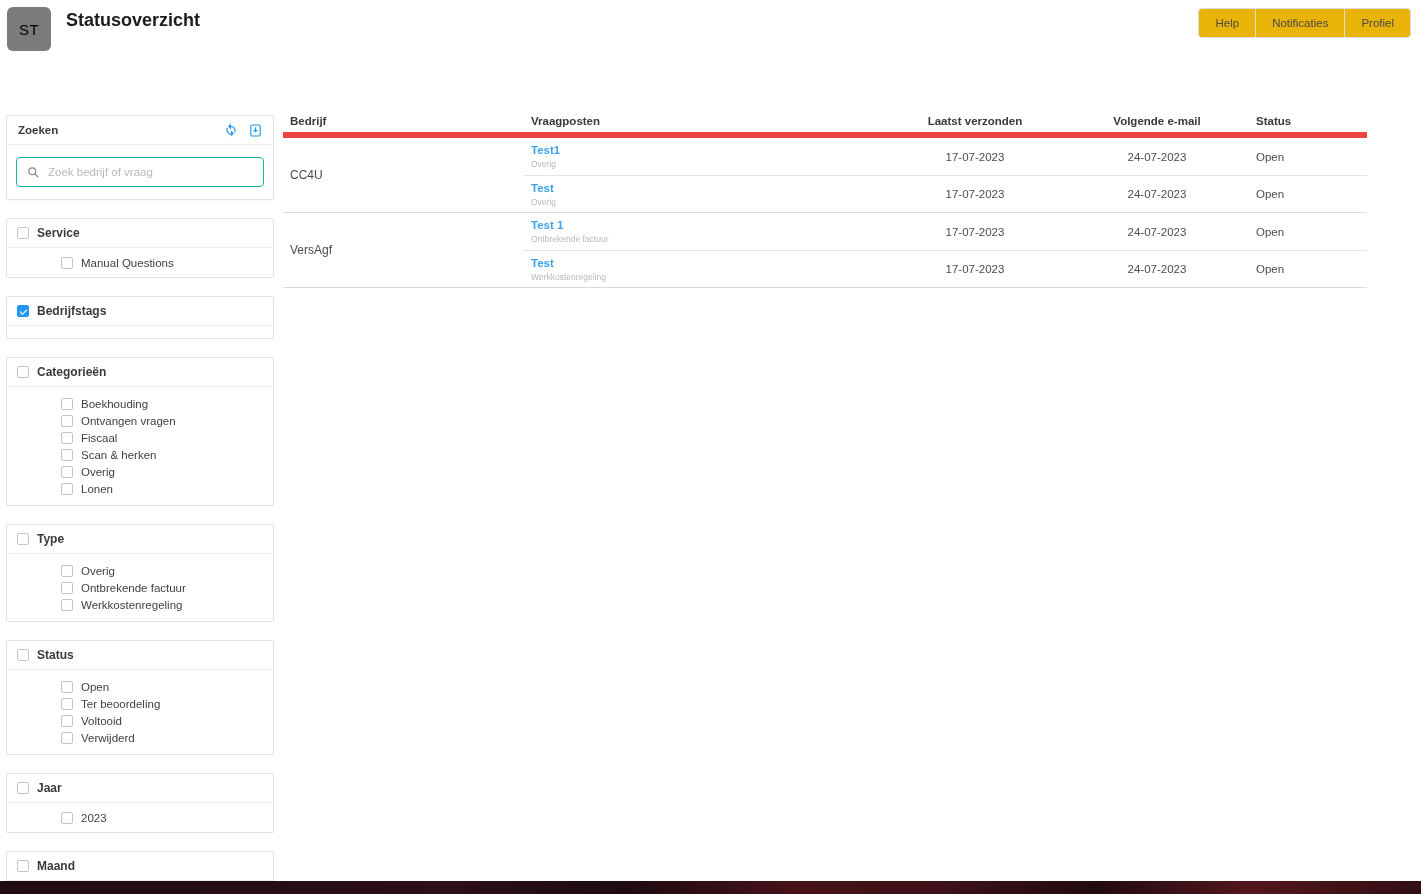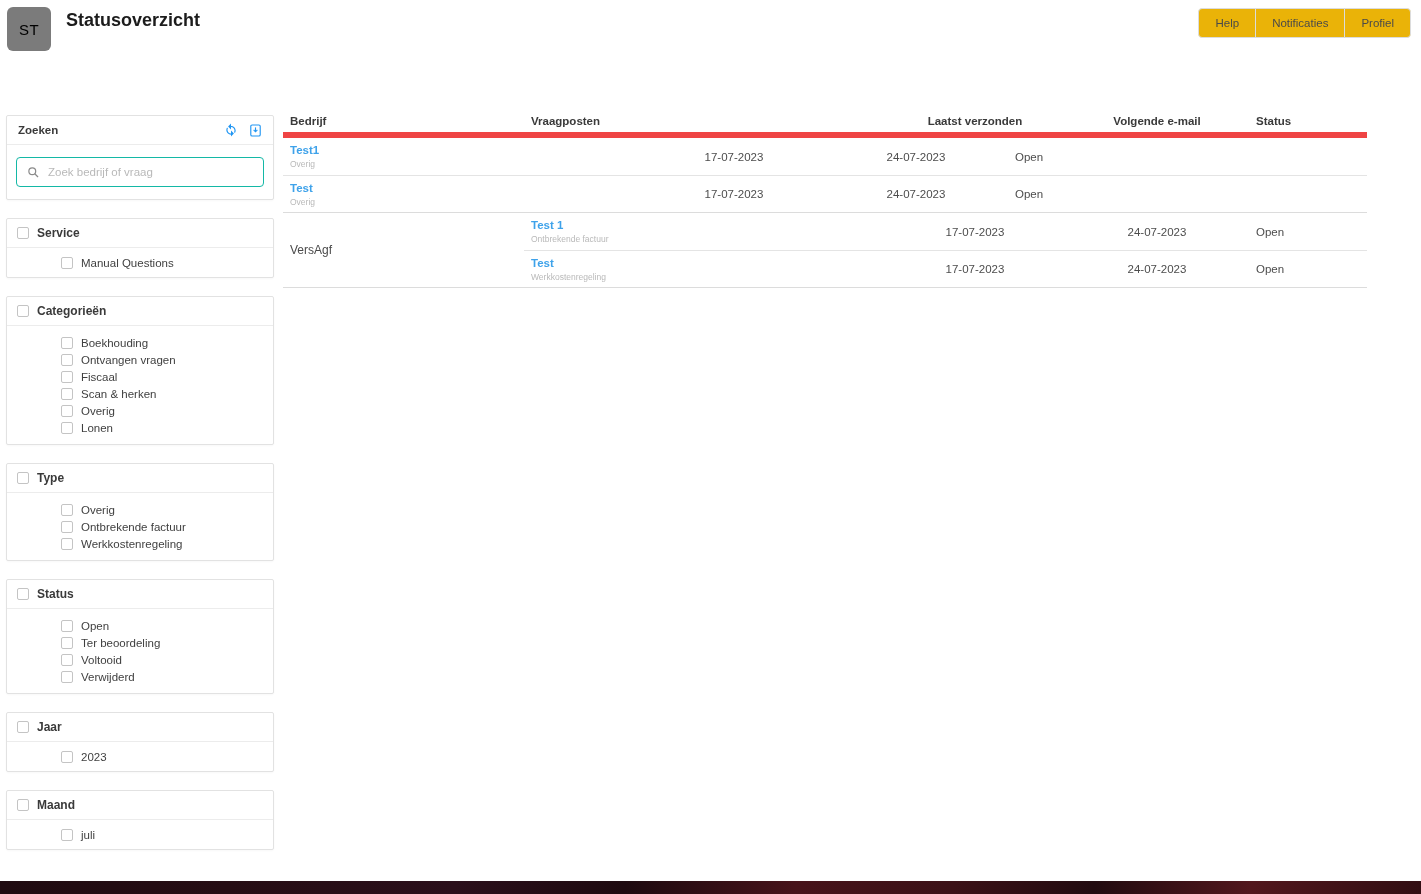--- a/index.html
+++ b/index.html
@@ -164,20 +164,27 @@
       <span class="hdr-label">Service</span>
     </div>
     <div class="card-section">
       <div class="filter-item" style="height:13px;">
         <span class="checkbox"></span>
         <span>Manual Questions</span>
       </div>
     </div>
   </div>
 
+  <div class="card">
+    <div class="card-header">
+      <span class="checkbox checked"></span>
+      <span class="hdr-label">Bedrijfstags</span>
+    </div>
+    <div class="card-section empty"></div>
+  </div>
 
   <div class="card">
     <div class="card-header">
       <span class="checkbox"></span>
       <span class="hdr-label">Categorieën</span>
     </div>
     <div class="card-section">
       <div class="filter-item">
         <span class="checkbox"></span>
         <span>Boekhouding</span>
@@ -282,20 +289,21 @@
 <div class="main-table">
   <div class="thead">
     <div class="col-bedrijf">Bedrijf</div>
     <div class="col-vraag">Vraagposten</div>
     <div class="col-laatst">Laatst verzonden</div>
     <div class="col-volgende">Volgende e-mail</div>
     <div class="col-status">Status</div>
   </div>
 
   <div class="tgroup">
+    <div class="company-cell col-bedrijf">CC4U</div>
     <div class="group-rows">
       <div class="trow">
         <div class="vraag-cell col-vraag">
           <a class="question-link">Test1</a>
           <span class="question-type">Overig</span>
         </div>
         <div class="date-cell col-laatst">17-07-2023</div>
         <div class="date-cell col-volgende">24-07-2023</div>
         <div class="status-cell col-status">Open</div>
       </div>

